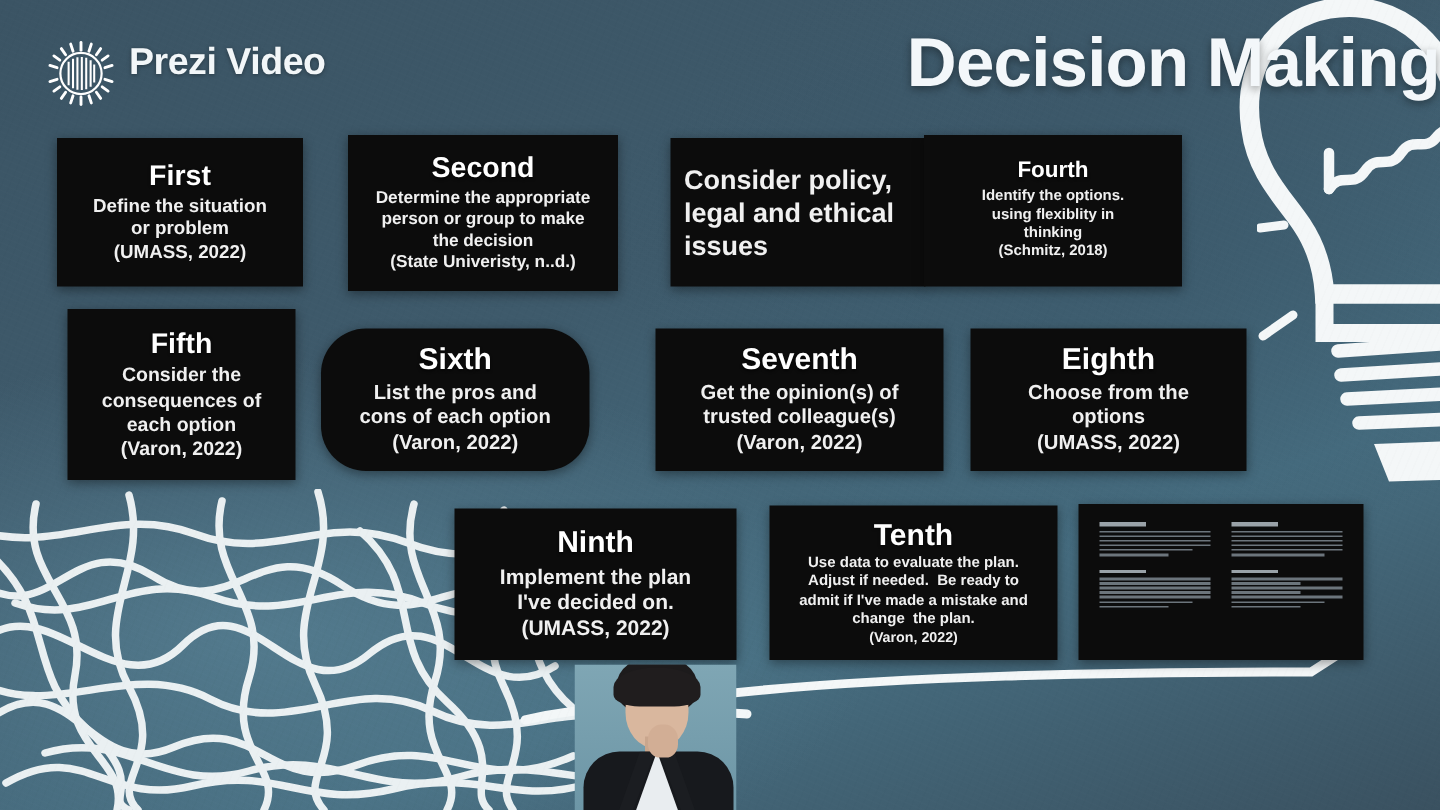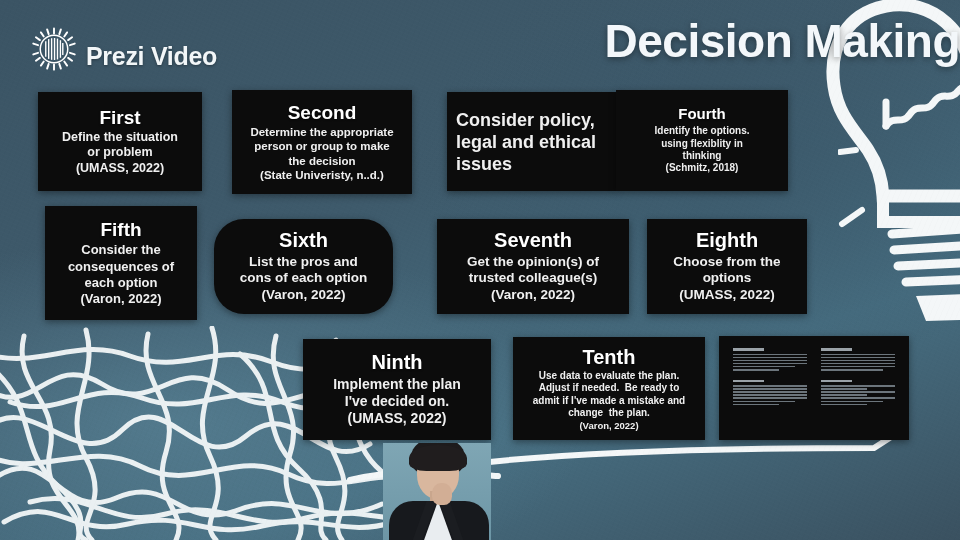--- a/index.html
+++ b/index.html
@@ -25,21 +25,21 @@
       repeating-linear-gradient(23deg, rgba(255,255,255,.05) 0 1px, rgba(0,0,0,0) 1px 4px),
       repeating-linear-gradient(-67deg, rgba(0,0,0,.05) 0 1px, rgba(0,0,0,0) 1px 5px);
   }
 
   .deco { position:absolute; pointer-events:none; }
 
   
   #header { position:absolute; left:0; top:0; width:100%; height:88px; }
   #logo-block {
     position:absolute; left:32px; top:27px;
-    display:flex; align-items:flex-end; gap:10px;
+    display:flex; align-items:flex-start; gap:10px;
   }
   #logo-mark { width:44px; height:44px; display:block; }
   #logo-text {
     color:#f2f6f8; font-size:25px; font-weight:700; letter-spacing:-0.3px;
     text-shadow:0 1px 3px rgba(0,0,0,.35);
   }
   #page-title {
     position:absolute; left:0; top:14px; width:100%; text-align:right;
     color:#f3f7fa; font-size:46px; font-weight:700; letter-spacing:-0.5px;
     text-shadow:0 2px 6px rgba(0,0,0,.38);
@@ -65,21 +65,21 @@
   .card.left-body .c-body, .card.left-body .c-cite { text-align:left; }
 
   
   #card-1  { left:38px;  top:92px;  width:164px; height:99px; }
   #card-2  { left:232px; top:90px;  width:180px; height:104px; }
   #card-3  { left:447px; top:92px;  width:170px; height:99px; }
   #card-4  { left:616px; top:90px;  width:172px; height:101px; }
   #card-5  { left:45px;  top:206px; width:152px; height:114px; }
   #card-6  { left:214px; top:219px; width:179px; height:95px;border-radius:30px; }
   #card-7  { left:437px; top:219px; width:192px; height:95px; }
-  #card-8  { left:647px; top:219px; width:160px; height:95px; }
+  #card-8  { left:647px; top:219px; width:184px; height:95px; }
   #card-9  { left:303px; top:339px; width:188px; height:101px; }
   #card-10 { left:513px; top:337px; width:192px; height:103px; }
   #card-11 { left:719px; top:336px; width:190px; height:104px; }
 
   #card-1 .c-title { font-size:19px; }
   #card-1 .c-body, #card-1 .c-cite { font-size:12.5px; }
 
   #card-2 .c-title { font-size:19px; }
   #card-2 .c-body, #card-2 .c-cite { font-size:11.5px; }
 

